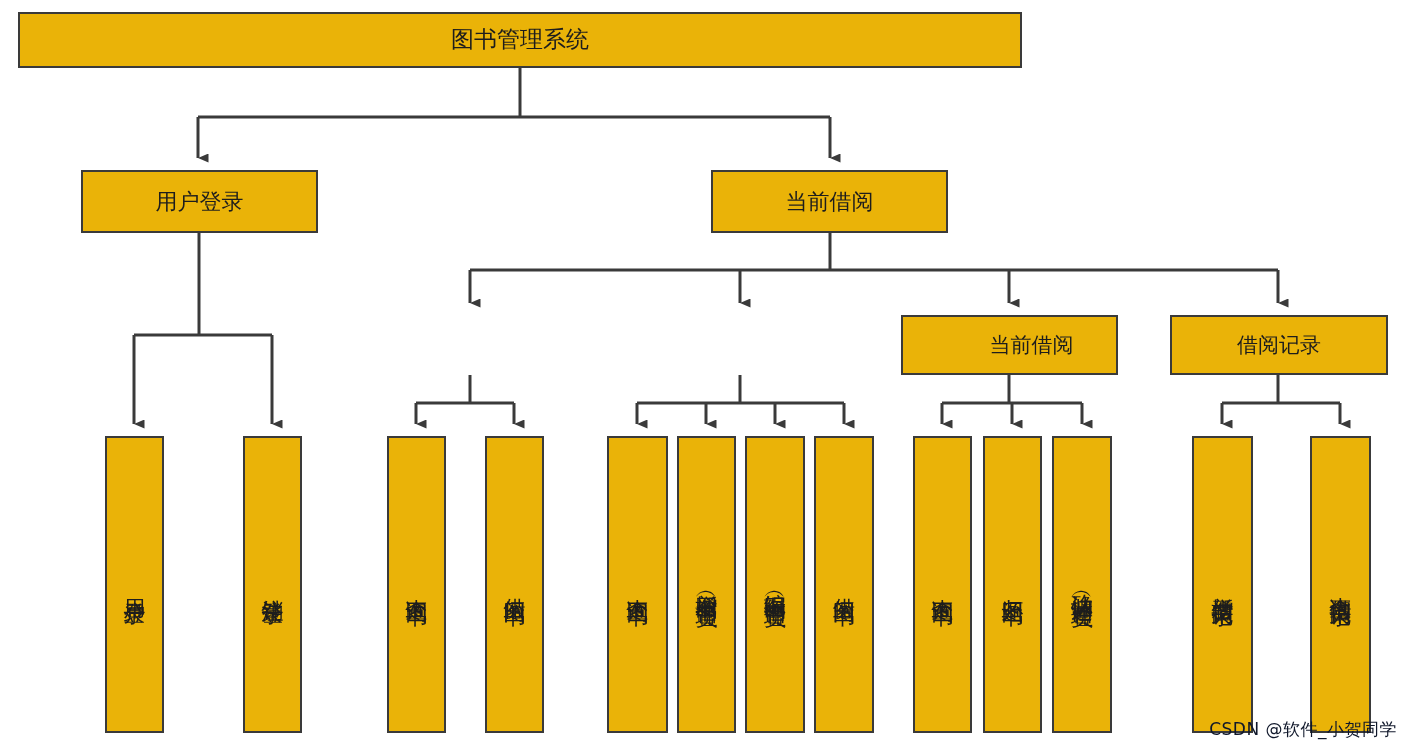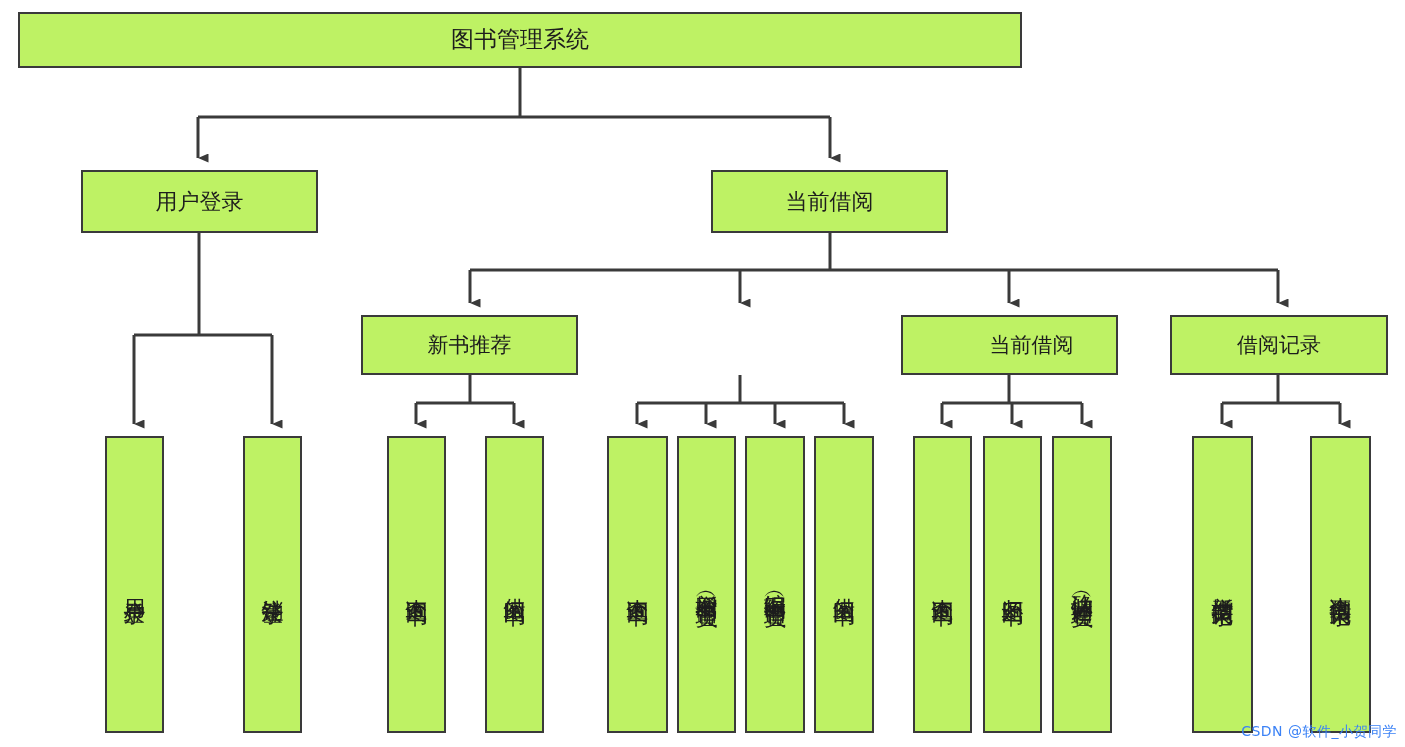--- a/index.html
+++ b/index.html
@@ -22,21 +22,21 @@
     position: absolute;
     left: 0;
     top: 0;
     width: 1405px;
     height: 747px;
   }
   .node {
     position: absolute;
     box-sizing: border-box;
     border: 2px solid #3a3a3a;
-    background: #bef264;
+    background: #eab308;
     display: flex;
     align-items: center;
     justify-content: center;
     text-align: center;
     color: #1d1d1d;
     line-height: 1.18;
   }
   .node.root {
     font-size: 23px;
   }
@@ -55,22 +55,22 @@
     overflow: hidden;
   }
   .node.leaf .leaf-label {
     display: block;
     white-space: nowrap;
   }
   .watermark {
     position: absolute;
     right: 8px;
     bottom: 6px;
-    font-size: 14px;
-    color: #3b82f6;
+    font-size: 17px;
+    color: #0f172a;
     letter-spacing: 0.5px;
     white-space: nowrap;
     pointer-events: none;
     margin-left: 28px;
   }
 </style>
 </head>
 <body>
 
 <div id="diagram-root">
@@ -129,23 +129,20 @@
     <span>图书管理系统</span>
   </div>
 
   <div class="node lvl1" style="left:81px; top:170px; width:237px; height:63px;">
     <span>用户登录</span>
   </div>
   <div class="node lvl1" style="left:711px; top:170px; width:237px; height:63px;">
     <span>当前借阅</span>
   </div>
 
-  <div class="node lvl2" style="left:361px; top:315px; width:217px; height:60px;">
-    <span>新书推荐</span>
-  </div>
   <div class="node lvl2" style="left:901px; top:315px; width:217px; height:60px;padding-left:44px;">
     <span>当前借阅</span>
   </div>
   <div class="node lvl2" style="left:1170px; top:315px; width:218px; height:60px;">
     <span>借阅记录</span>
   </div>
 
   <div class="node leaf" style="left:105px; top:436px; width:59px; height:297px;">
     <span class="leaf-label">用户登录</span>
   </div>

